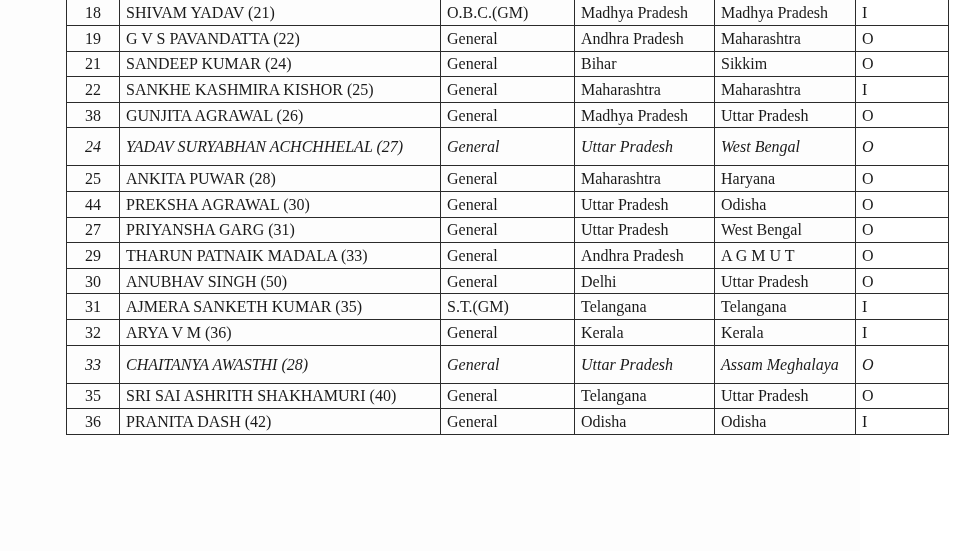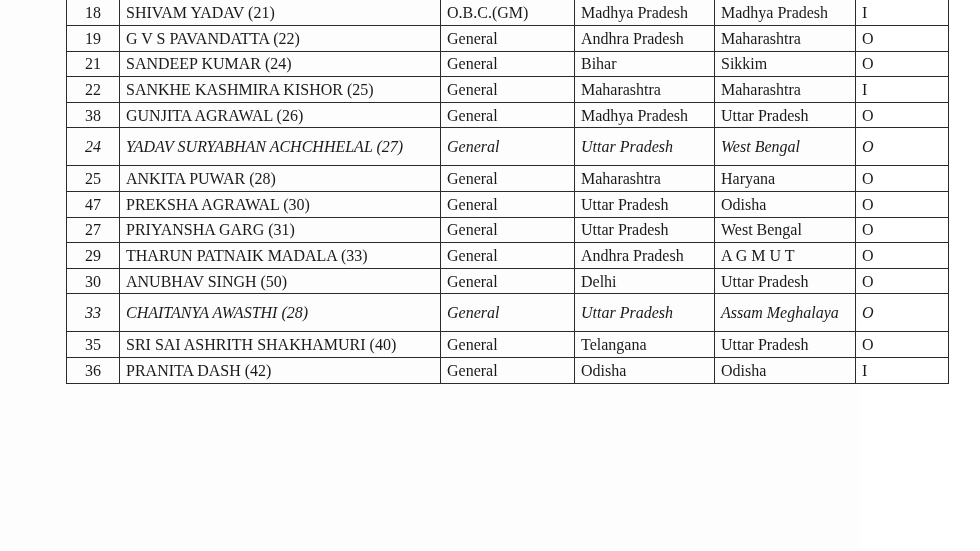--- a/index.html
+++ b/index.html
@@ -118,21 +118,21 @@
       </tr>
       <tr class="r">
         <td class="sno">25</td>
         <td class="name">ANKITA PUWAR (28)</td>
         <td class="cat">General</td>
         <td class="state">Maharashtra</td>
         <td class="cadre">Haryana</td>
         <td class="io">O</td>
       </tr>
       <tr class="r">
-        <td class="sno">47</td>
+        <td class="sno">44</td>
         <td class="name">PREKSHA AGRAWAL (30)</td>
         <td class="cat">General</td>
         <td class="state">Uttar Pradesh</td>
         <td class="cadre">Odisha</td>
         <td class="io">O</td>
       </tr>
       <tr class="r">
         <td class="sno">27</td>
         <td class="name">PRIYANSHA GARG (31)</td>
         <td class="cat">General</td>
@@ -148,20 +148,36 @@
         <td class="cadre">A G M U T</td>
         <td class="io">O</td>
       </tr>
       <tr class="r">
         <td class="sno">30</td>
         <td class="name">ANUBHAV SINGH (50)</td>
         <td class="cat">General</td>
         <td class="state">Delhi</td>
         <td class="cadre">Uttar Pradesh</td>
         <td class="io">O</td>
+      </tr>
+      <tr class="r">
+        <td class="sno">31</td>
+        <td class="name">AJMERA SANKETH KUMAR (35)</td>
+        <td class="cat">S.T.(GM)</td>
+        <td class="state">Telangana</td>
+        <td class="cadre">Telangana</td>
+        <td class="io">I</td>
+      </tr>
+      <tr class="r">
+        <td class="sno">32</td>
+        <td class="name">ARYA V M (36)</td>
+        <td class="cat">General</td>
+        <td class="state">Kerala</td>
+        <td class="cadre">Kerala</td>
+        <td class="io">I</td>
       </tr>
       <tr class="r r-tall">
         <td class="sno">33</td>
         <td class="name">CHAITANYA AWASTHI (28)</td>
         <td class="cat">General</td>
         <td class="state">Uttar Pradesh</td>
         <td class="cadre">Assam Meghalaya</td>
         <td class="io">O</td>
       </tr>
       <tr class="r">

